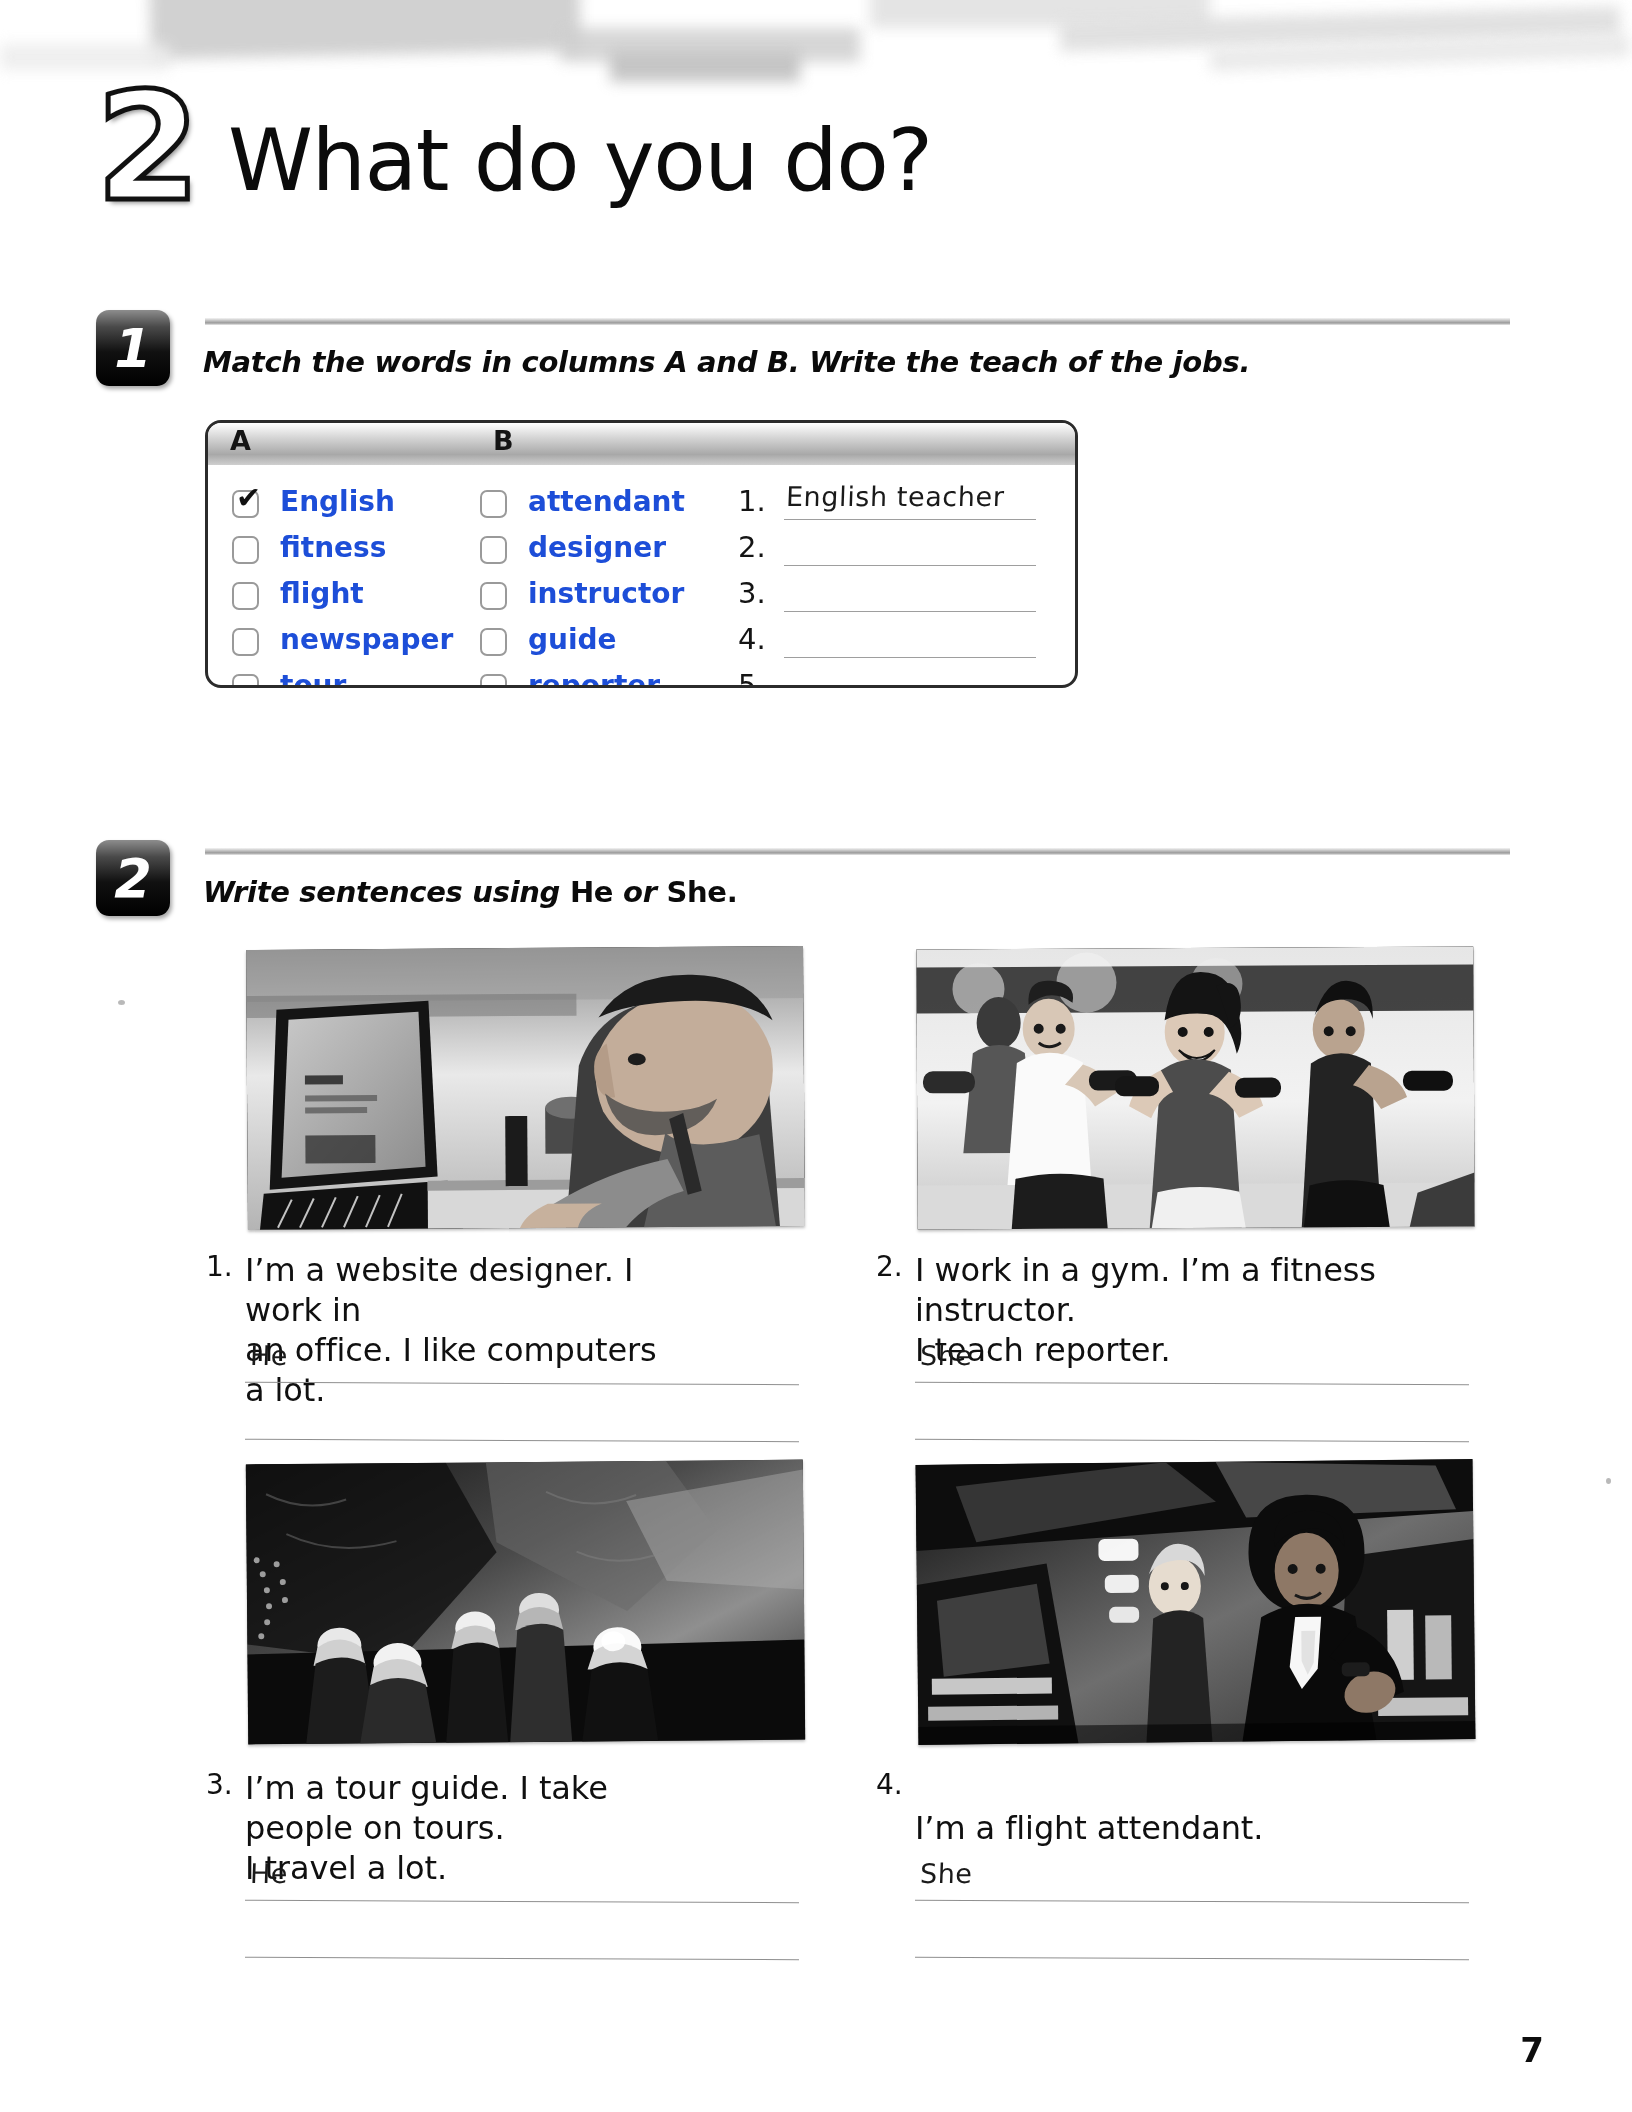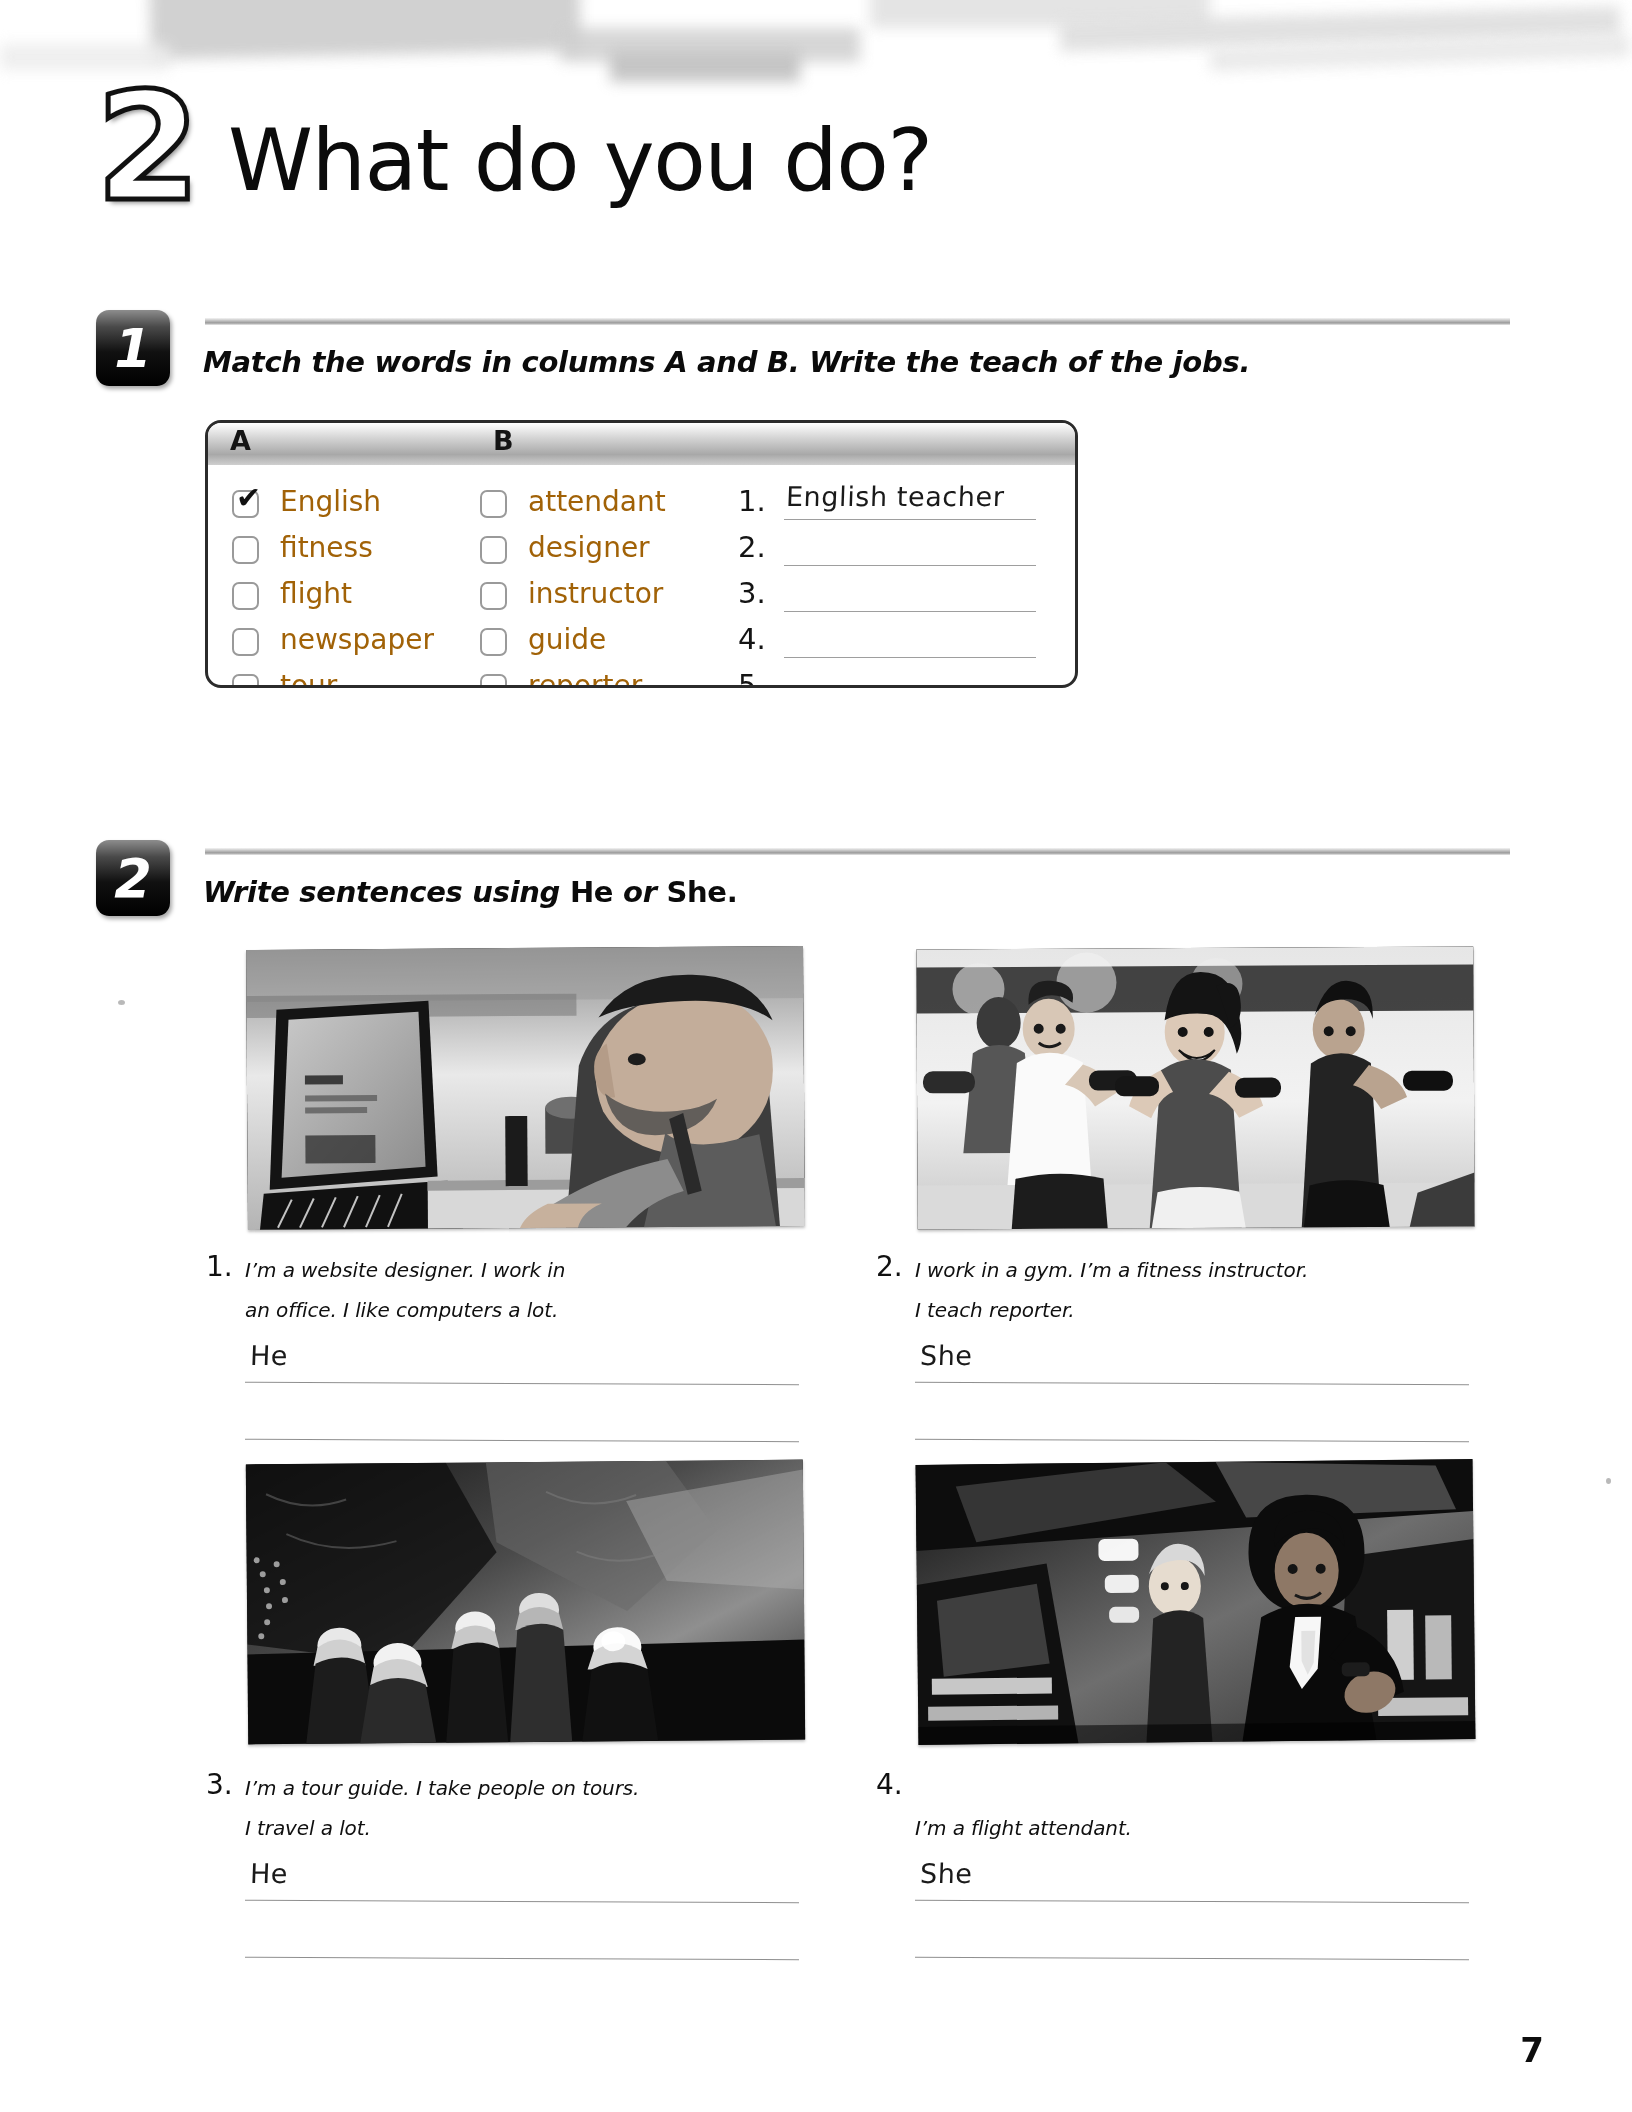--- a/index.html
+++ b/index.html
@@ -140,22 +140,22 @@
     font-size: 30px;
     line-height: 30px;
     color: #111111;
     font-family: "DejaVu Sans", sans-serif;
     font-weight: 700;
   }
   .word {
     position: absolute;
     font-family: "DejaVu Sans", sans-serif;
     font-size: 28px;
-    font-weight: 400;
-    color: #a16207;
+    font-weight: 700;
+    color: #1d4ed8;
     white-space: nowrap;
   }
   .ansnum {
     position: absolute;
     font-family: "DejaVu Sans", sans-serif;
     font-size: 29px;
     color: #141414;
   }
   .ansline {
     position: absolute;
@@ -183,25 +183,24 @@
 
   .item-num {
     position: absolute;
     font-family: "DejaVu Sans", sans-serif;
     font-size: 28px;
     color: #101010;
   }
   .item-text {
     position: absolute;
     font-family: "DejaVu Sans", sans-serif;
-    font-size: 20px;
+    font-size: 32px;
     line-height: 40px;
     color: #101010;
     letter-spacing: -0.1px;
-    font-style: italic;
   }
   .wline {
     position: absolute;
     height: 1px;
     background: #8f8f8f;
   }
   .wline.tilt { transform: rotate(0.25deg); }
 
   .page-num {
     position: absolute;

